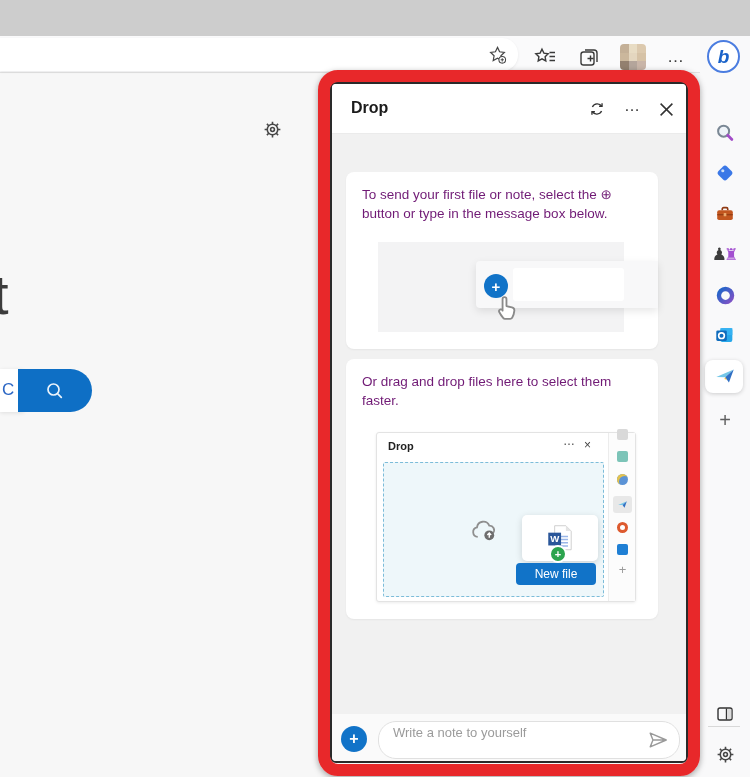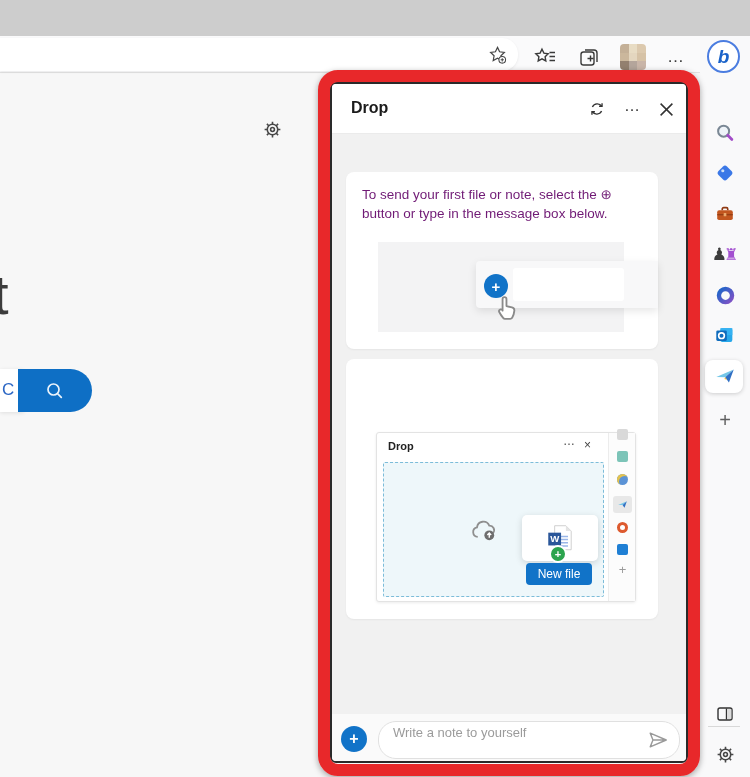--- a/index.html
+++ b/index.html
@@ -78,21 +78,21 @@
   .mini-close { position:absolute; left:207px; top:5px; font-size:12px; color:#444; }
   .mini-sidebar { position:absolute; right:0; top:0; width:27px; height:168px; background:#fcfcfc;
                   border-left:1px solid #ececec; }
   .msb-ic { position:absolute; left:8px; width:11px; height:11px; border-radius:2px; }
   .dash-zone { position:absolute; left:6px; top:29px; width:221px; height:135px;
                border:1.5px dashed #7cbcd9; border-radius:2px; background:#eef7fa; }
   .file-card { position:absolute; left:145px; top:82px; width:76px; height:46px; background:#fff;
                border-radius:5px; box-shadow:0 2px 7px rgba(0,0,0,.15); }
   .green-plus { position:absolute; left:172px; top:112px; width:18px; height:18px; border-radius:50%;
                 background:#2ca44e; border:2px solid #fff; color:#fff; font-size:11px; font-weight:bold; }
-  .newfile-btn { position:absolute; left:149px; top:130px; width:66px; height:22px; background:#1173c8;
+  .newfile-btn { position:absolute; left:139px; top:130px; width:80px; height:22px; background:#1173c8;
                  border-radius:4px; color:#fff; font-size:12px; }
 
   
   .composer { position:absolute; left:0; top:630px; width:100%; height:49px; background:#fafafa; }
   .composer-plus { position:absolute; left:9px; top:12px; width:26px; height:26px; font-size:16px; cursor:pointer; }
   .composer-input { position:absolute; left:46px; top:7px; width:302px; height:38px; background:#fff;
                     border:1px solid #e0e0e0; border-radius:18px; font-size:13px; color:#333;
                     padding:0 40px 16px 14px; outline:none; font-family:"Liberation Sans", sans-serif; }
   .composer-input::placeholder { color:#9b9b9b; }
   .composer-send { position:absolute; left:314px; top:14px; width:24px; height:24px; cursor:pointer; }
@@ -267,20 +267,21 @@
         <span class="plus-circle ctr" style="position:absolute; left:106px; top:32px; width:24px; height:24px; font-size:15px;">+</span>
         <span class="illus1-hand" style="left:114px; top:50px;">
           <svg width="28" height="32" viewBox="0 0 24 28">
               <path d="M9 16V6.2c0-1 .8-1.7 1.7-1.7s1.7.7 1.7 1.7v6.1l4.8 1.2c1.3.3 2.2 1.5 2.1 2.8-.2 2.3-.8 4.6-1.9 6.3-.4.6-1 .9-1.7.9h-4.6c-.6 0-1.2-.3-1.6-.8-1.3-1.6-2.6-3.6-3.4-5.2-.4-.8-.1-1.7.7-2.1.7-.4 1.7-.1 2.2.9z" fill="#fff" stroke="#8a8a8a" stroke-width="1.6" stroke-linejoin="round"></path>
             </svg>
         </span>
       </div>
     </div>
 
     <div class="card" style="top:275px; height:260px;">
+      <p class="card-text">Or drag and drop files here to select them faster.</p>
       <div class="mini-win">
         <span class="mini-title">Drop</span>
         <span class="mini-more">…</span>
         <span class="mini-close">×</span>
         <div class="dash-zone"></div>
         <span style="position:absolute; left:92px; top:84px;">
           <svg width="32" height="27" viewBox="0 0 30 24">
               <path d="M8.2 18a4.5 4.5 0 0 1-.7-8.9A6 6 0 0 1 19 7.4a4.2 4.2 0 0 1 3.6 6.8" fill="none" stroke="#8f8f8f" stroke-width="1.7"></path>
               <circle cx="19" cy="16.5" r="4.6" fill="#6e6e6e"></circle>
               <path d="M19 18.7v-4.2M17.2 16.2l1.8-1.8 1.8 1.8" stroke="#fff" stroke-width="1.3" fill="none"></path>

